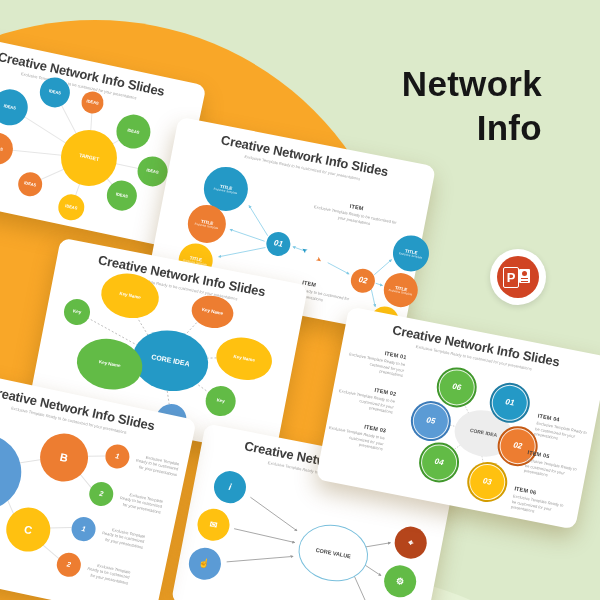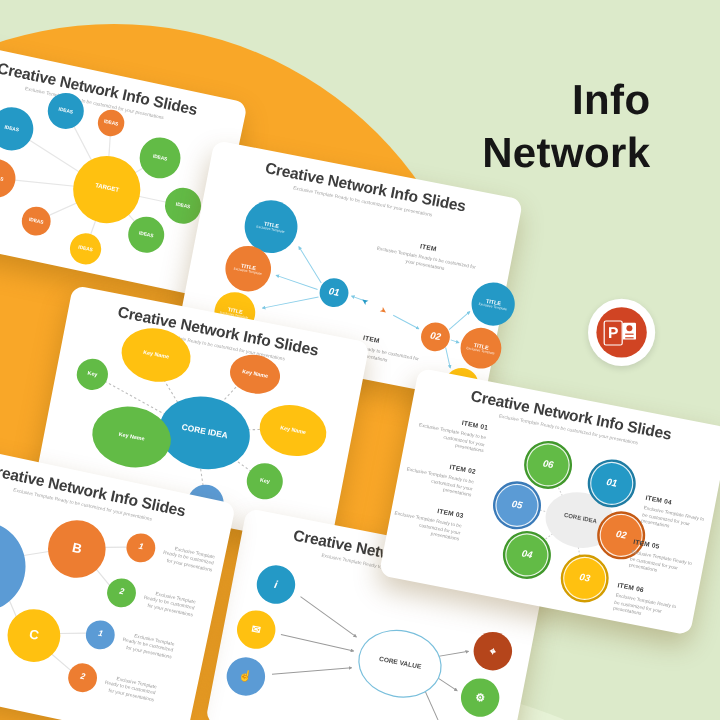--- a/index.html
+++ b/index.html
@@ -46,22 +46,22 @@
   .ppt-line{position:absolute;left:2px;height:1.2px;background:#D04423;}
 </style>
 </head>
 <body>
 
 <div class="stage">
   <div class="blob"></div>
   <div class="hill"></div>
 
   <div class="headline">
+    <div>Network</div>
     <div>Info</div>
-    <div>Network</div>
   </div>
 
   <div class="badge">
     <div class="badge-inner">
       <div class="ppt-p">P</div>
       <div class="ppt-page">
         <div class="ppt-pie"></div>
         <div class="ppt-line" style="top:9px;width:7px;"></div>
         <div class="ppt-line" style="top:11.5px;width:7px;"></div>
       </div>

